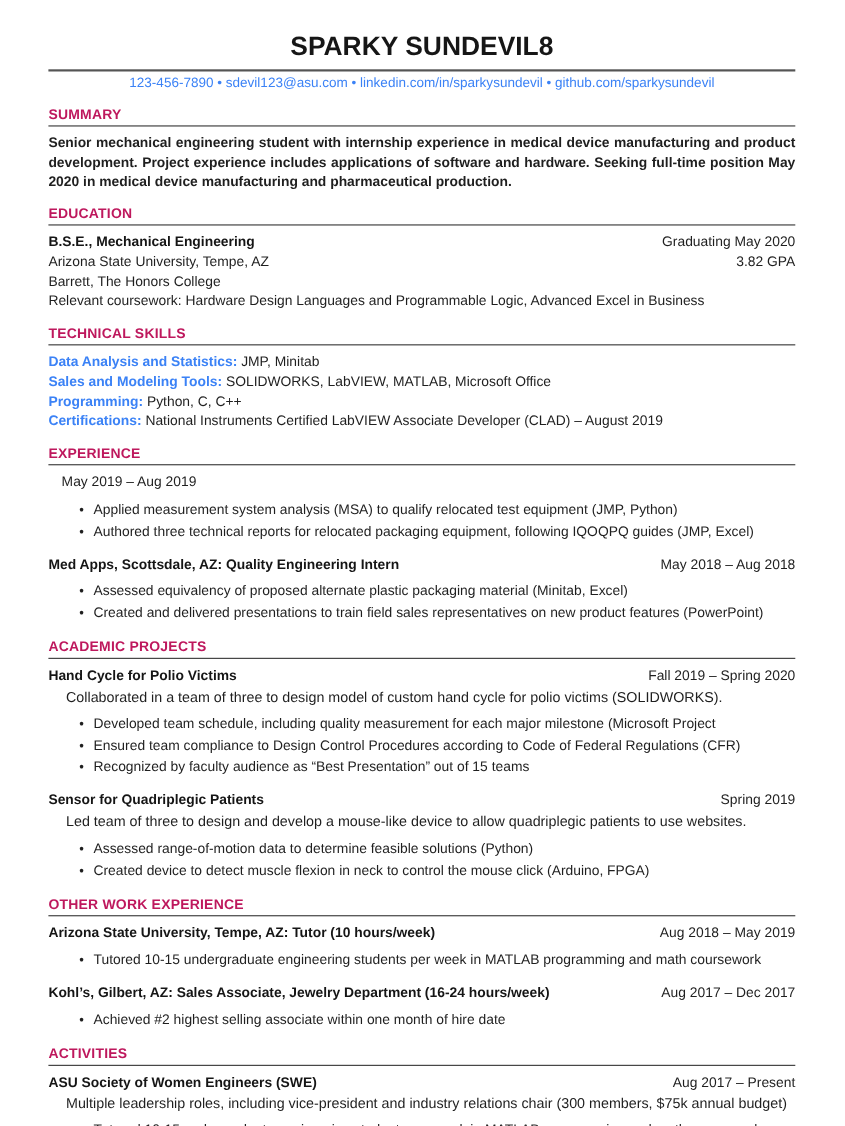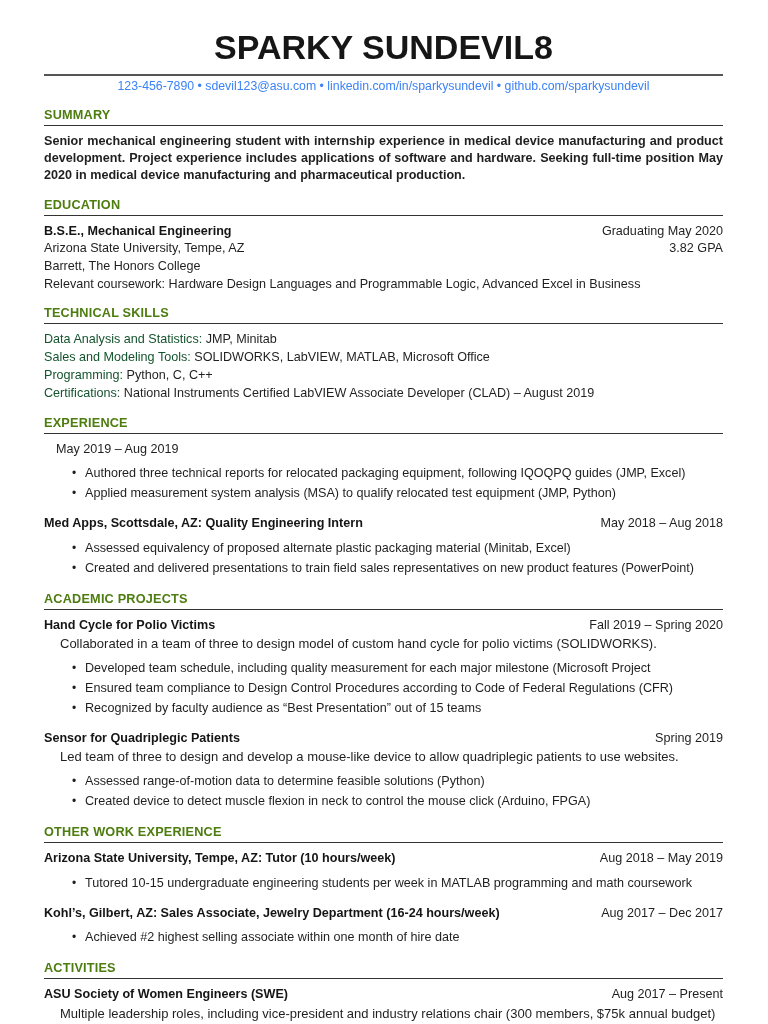--- a/index.html
+++ b/index.html
@@ -18,21 +18,21 @@
   .page {
     box-sizing: border-box;
     width: 768px;
     height: 1024px;
     padding: 30px 45px 40px 44px;
     background: #ffffff;
   }
   
   h1.name {
     margin: 0;
-    font-size: 34px;
+    font-size: 24px;
     line-height: 1.05;
     font-weight: 700;
     text-align: center;
     color: #161616;
   }
   .title-rule {
     border: none;
     border-top: 2px solid #555555;
     margin: 8px 0 3px 0;
   }
@@ -42,21 +42,21 @@
     line-height: 1.3;
     color: #3b82f6;
   }
   
   section { display: block; }
   h2.sec-title {
     margin: 13px 0 0 0;
     font-size: 12.7px;
     font-weight: 700;
     letter-spacing: 0.2px;
-    color: #4d7c0f;
+    color: #be185d;
   }
   .rule {
     border-top: 1.7px solid #333333;
     margin: 3px 0 0 0;
     height: 0;
   }
   .content { margin-top: 7px; }
   
   .para {
     font-size: 12.6px;
@@ -71,21 +71,21 @@
     align-items: baseline;
     font-size: 12.6px;
     line-height: 1.40;
   }
   .row .bold { font-weight: 700; color: #151515; }
   .row .right { white-space: nowrap; padding-left: 12px; }
   .labeled {
     font-size: 12.6px;
     line-height: 1.42;
   }
-  .labeled b { font-weight: 400; color: #14532d; }
+  .labeled b { font-weight: 700; color: #3b82f6; }
   .entry { margin-top: 11px; }
   .content > .entry:first-child { margin-top: 0; }
   .entry .desc {
     font-size: 13px;
     line-height: 1.38;
     margin: 1px 0 0 16px;
   }
   ul.bullets {
     margin: 6px 0 0 0;
     padding: 0 0 0 41px;
@@ -153,22 +153,22 @@
       </section>
       <section>
         <h2 class="sec-title">EXPERIENCE</h2>
         <div class="rule"></div>
         <div class="content">
           <div class="entry">
             <div class="row">
               <span class="right">May 2019 – Aug 2019</span>
             </div>
             <ul class="bullets">
+              <li>Applied measurement system analysis (MSA) to qualify relocated test equipment (JMP, Python)</li>
               <li>Authored three technical reports for relocated packaging equipment, following IQOQPQ guides (JMP, Excel)</li>
-              <li>Applied measurement system analysis (MSA) to qualify relocated test equipment (JMP, Python)</li>
             </ul>
           </div>
           <div class="entry">
             <div class="row">
               <span class="bold">Med Apps, Scottsdale, AZ: Quality Engineering Intern</span>
               <span class="right">May 2018 – Aug 2018</span>
             </div>
             <ul class="bullets">
               <li>Assessed equivalency of proposed alternate plastic packaging material (Minitab, Excel)</li>
               <li>Created and delivered presentations to train field sales representatives on new product features (PowerPoint)</li>

